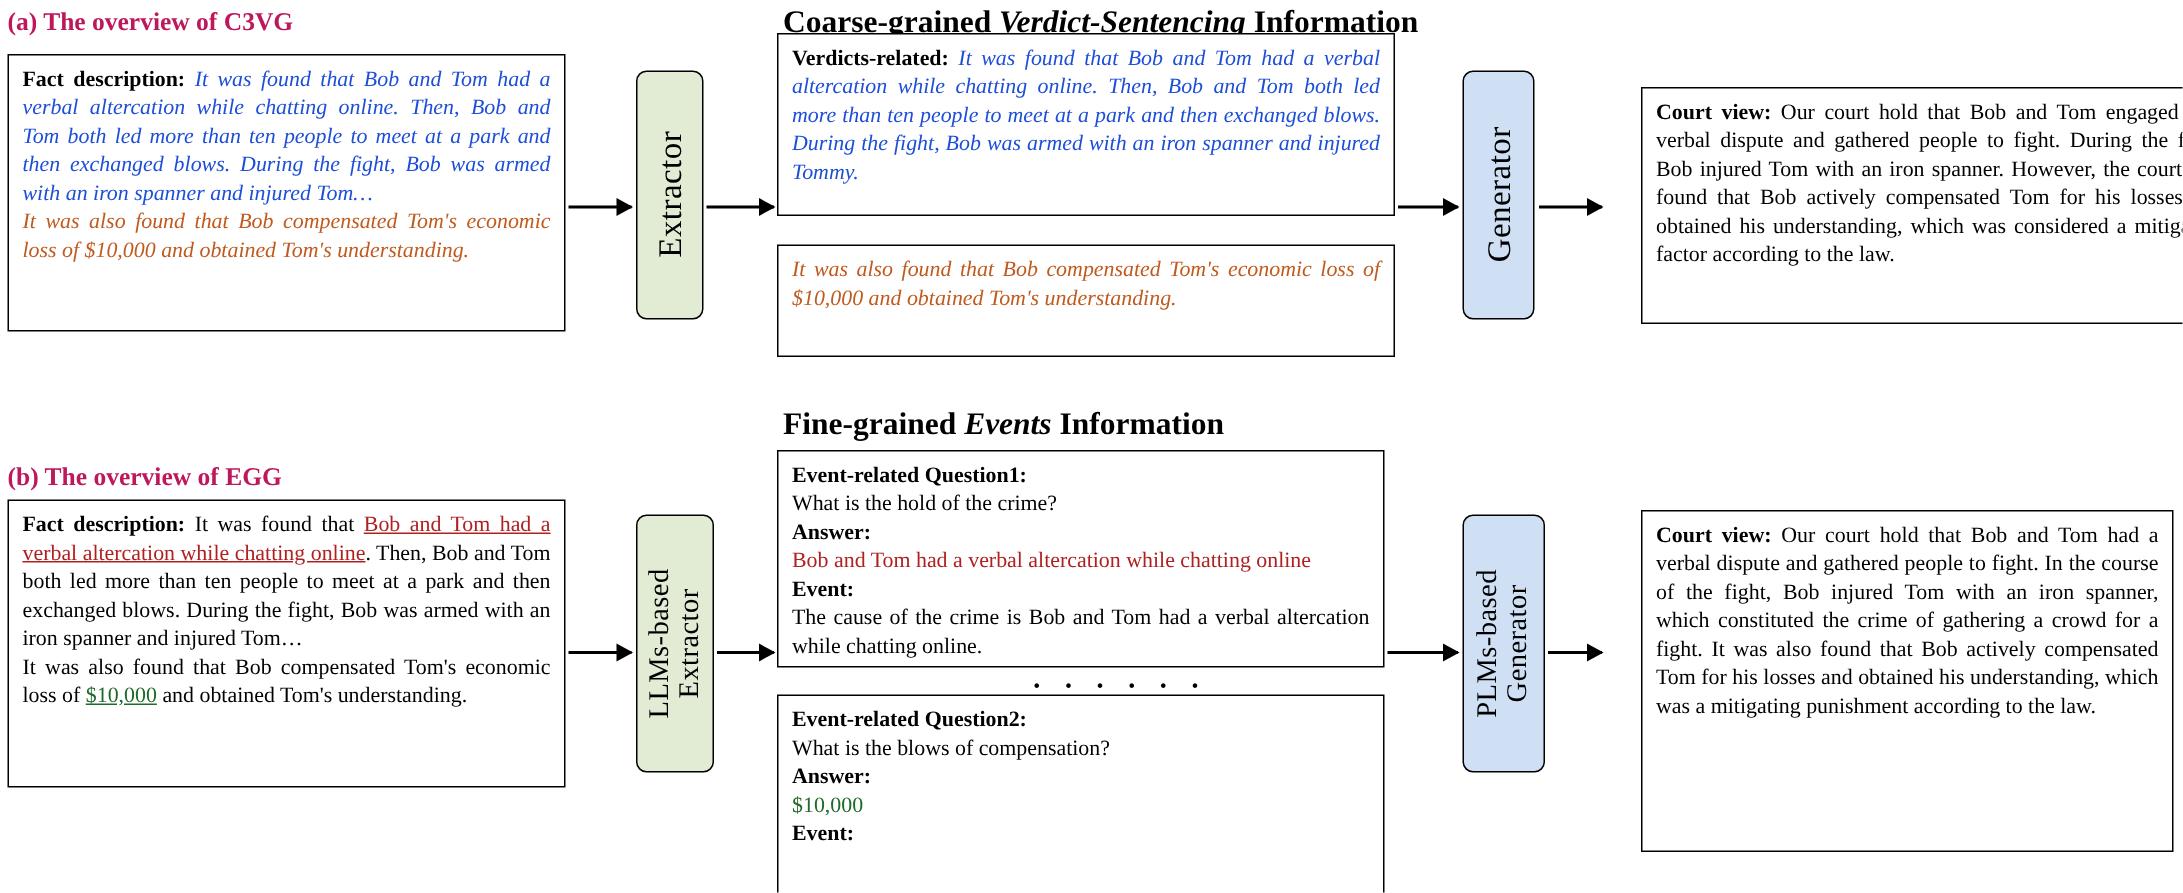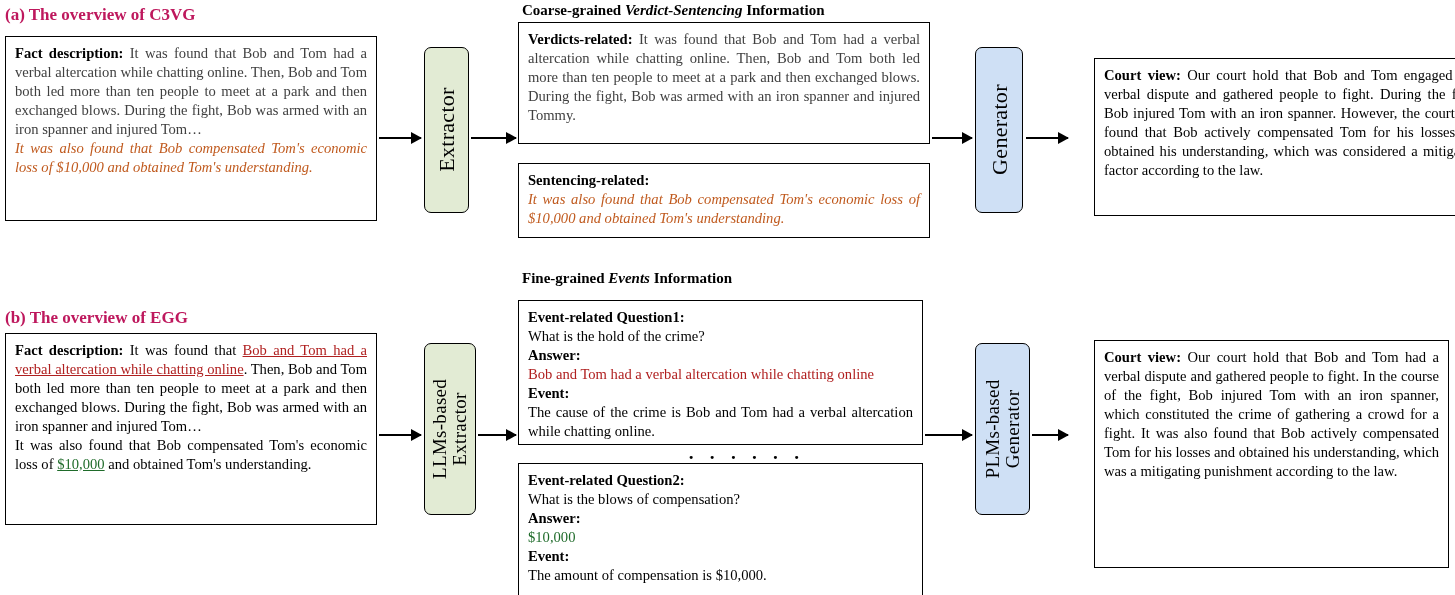--- a/index.html
+++ b/index.html
@@ -19,21 +19,21 @@
   .panel-title {
     position: absolute;
     font-weight: bold;
     font-size: 17px;
     color: #be185d;
     white-space: nowrap;
   }
   .section-title {
     position: absolute;
     font-weight: bold;
-    font-size: 15px;
+    font-size: 21px;
     color: #000;
     white-space: nowrap;
   }
   .section-title i { font-style: italic; }
 
   .textbox {
     position: absolute;
     border: 1.6px solid #000;
     background: #fff;
     box-sizing: border-box;
@@ -41,21 +41,21 @@
     font-size: 14.6px;
     line-height: 1.30;
     text-align: justify;
     text-justify: inter-word;
     color: #000;
     overflow: hidden;
   }
   .textbox p { margin: 0; }
   .lbl { font-weight: bold; }
 
-  .blue { color: #404040; }
+  .blue { color: #1d4ed8; font-style: italic; }
   .orange { color: #c05a1e; font-style: italic; }
   .red { color: #b02020; }
   .green { color: #1f6b2a; }
   .u-red { color: #b02020; text-decoration: underline; }
   .u-green { color: #1f6b2a; text-decoration: underline; }
 
   
   .procbox {
     position: absolute;
     border: 1.4px solid #000;
@@ -121,21 +121,20 @@
     <span class="rot">Extractor</span>
   </div>
 
   <div class="arrow" style="left:471px; top:137px; width:45px;"></div>
 
   <div class="textbox" style="left:518px; top:22px; width:412px; height:122px;">
     <p><span class="lbl">Verdicts-related:</span><span class="blue"> It was found that Bob and Tom had a verbal altercation while chatting online. Then, Bob and Tom both led more than ten people to meet at a park and then exchanged blows. During the fight, Bob was armed with an iron spanner and injured Tommy.</span></p>
   </div>
 
   <div class="textbox" style="left:518px; top:163px; width:412px; height:75px;">
-    <p class="lbl">Sentencing-related:</p>
     <p class="orange">It was also found that Bob compensated Tom's economic loss of $10,000 and obtained Tom's understanding.</p>
   </div>
 
   <div class="arrow" style="left:932px; top:137px; width:40px;"></div>
 
   <div class="procbox proc-blue" style="left:975px; top:47px; width:48px; height:166px;">
     <span class="rot">Generator</span>
   </div>
 
   <div class="arrow" style="left:1026px; top:137px; width:42px;"></div>
@@ -176,21 +175,20 @@
   </div>
 
   <div class="dots" style="left:688px; top:447px;">· · · · · ·</div>
 
   <div class="textbox" style="left:518px; top:463px; width:405px; height:154px; text-align:left;">
     <p class="lbl">Event-related Question2:</p>
     <p>What is the blows of compensation?</p>
     <p class="lbl">Answer:</p>
     <p class="green">$10,000</p>
     <p class="lbl">Event:</p>
-    <p>The amount of compensation is $10,000.</p>
   </div>
 
   <div class="arrow" style="left:925px; top:434px; width:47px;"></div>
 
   <div class="procbox proc-blue two-line" style="left:975px; top:343px; width:55px; height:172px;">
     <span class="rot"><span>PLMs-based</span><br><span>Generator</span></span>
   </div>
 
   <div class="arrow" style="left:1032px; top:434px; width:36px;"></div>
 

